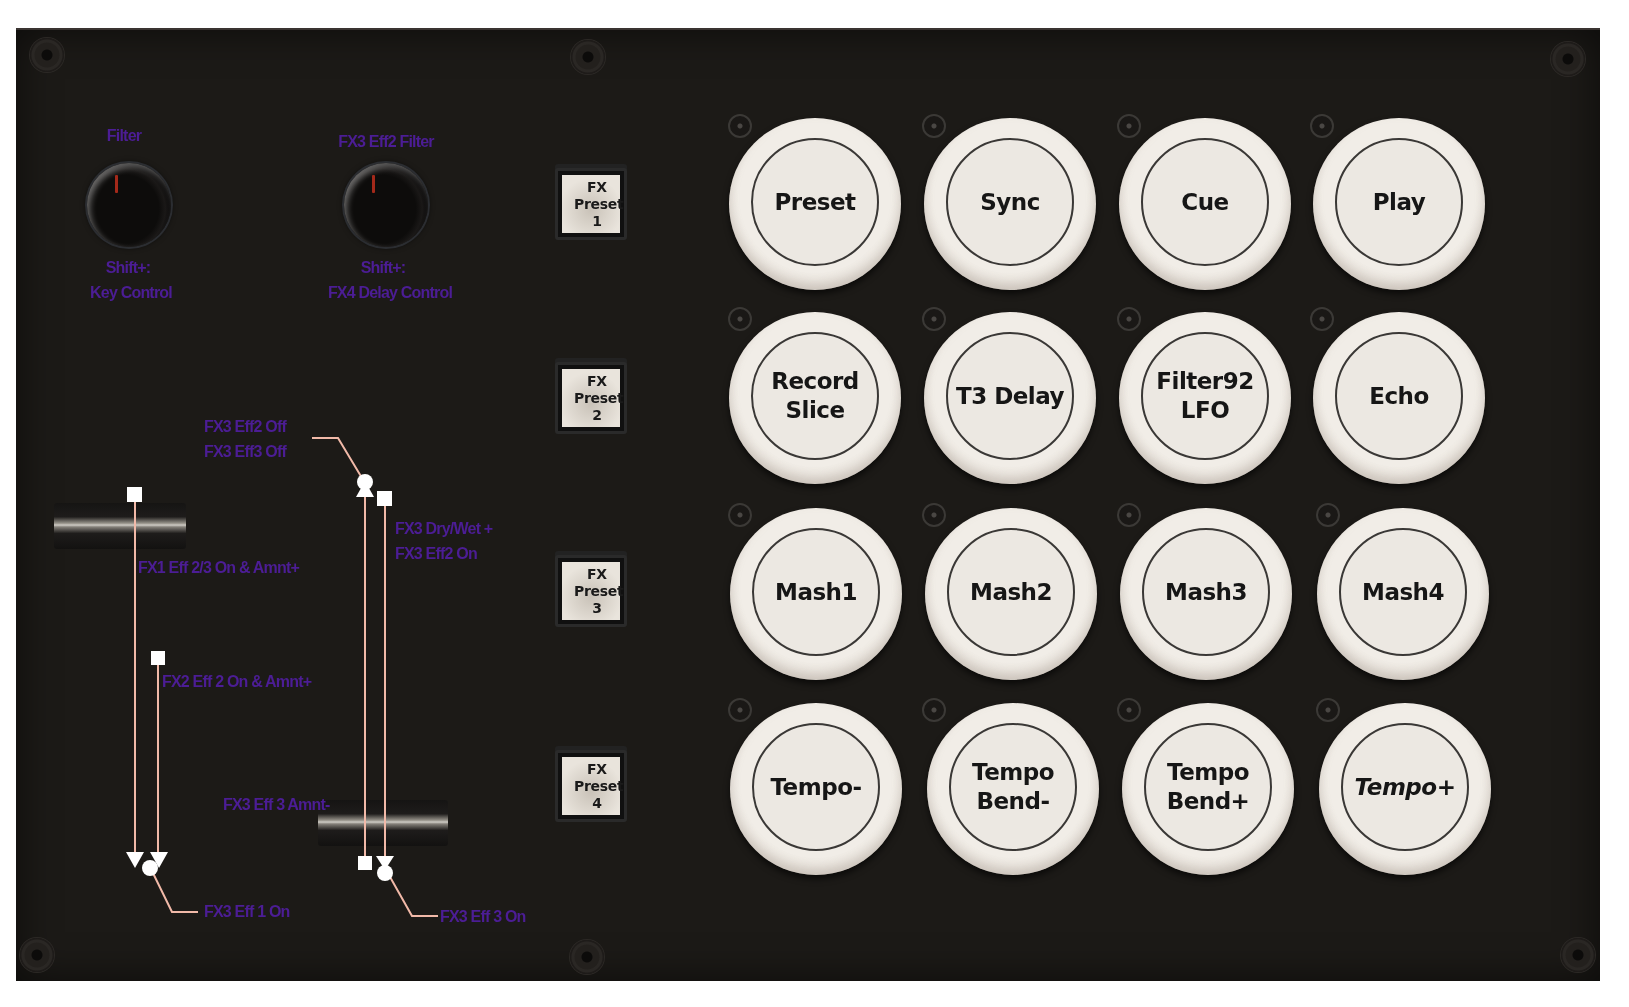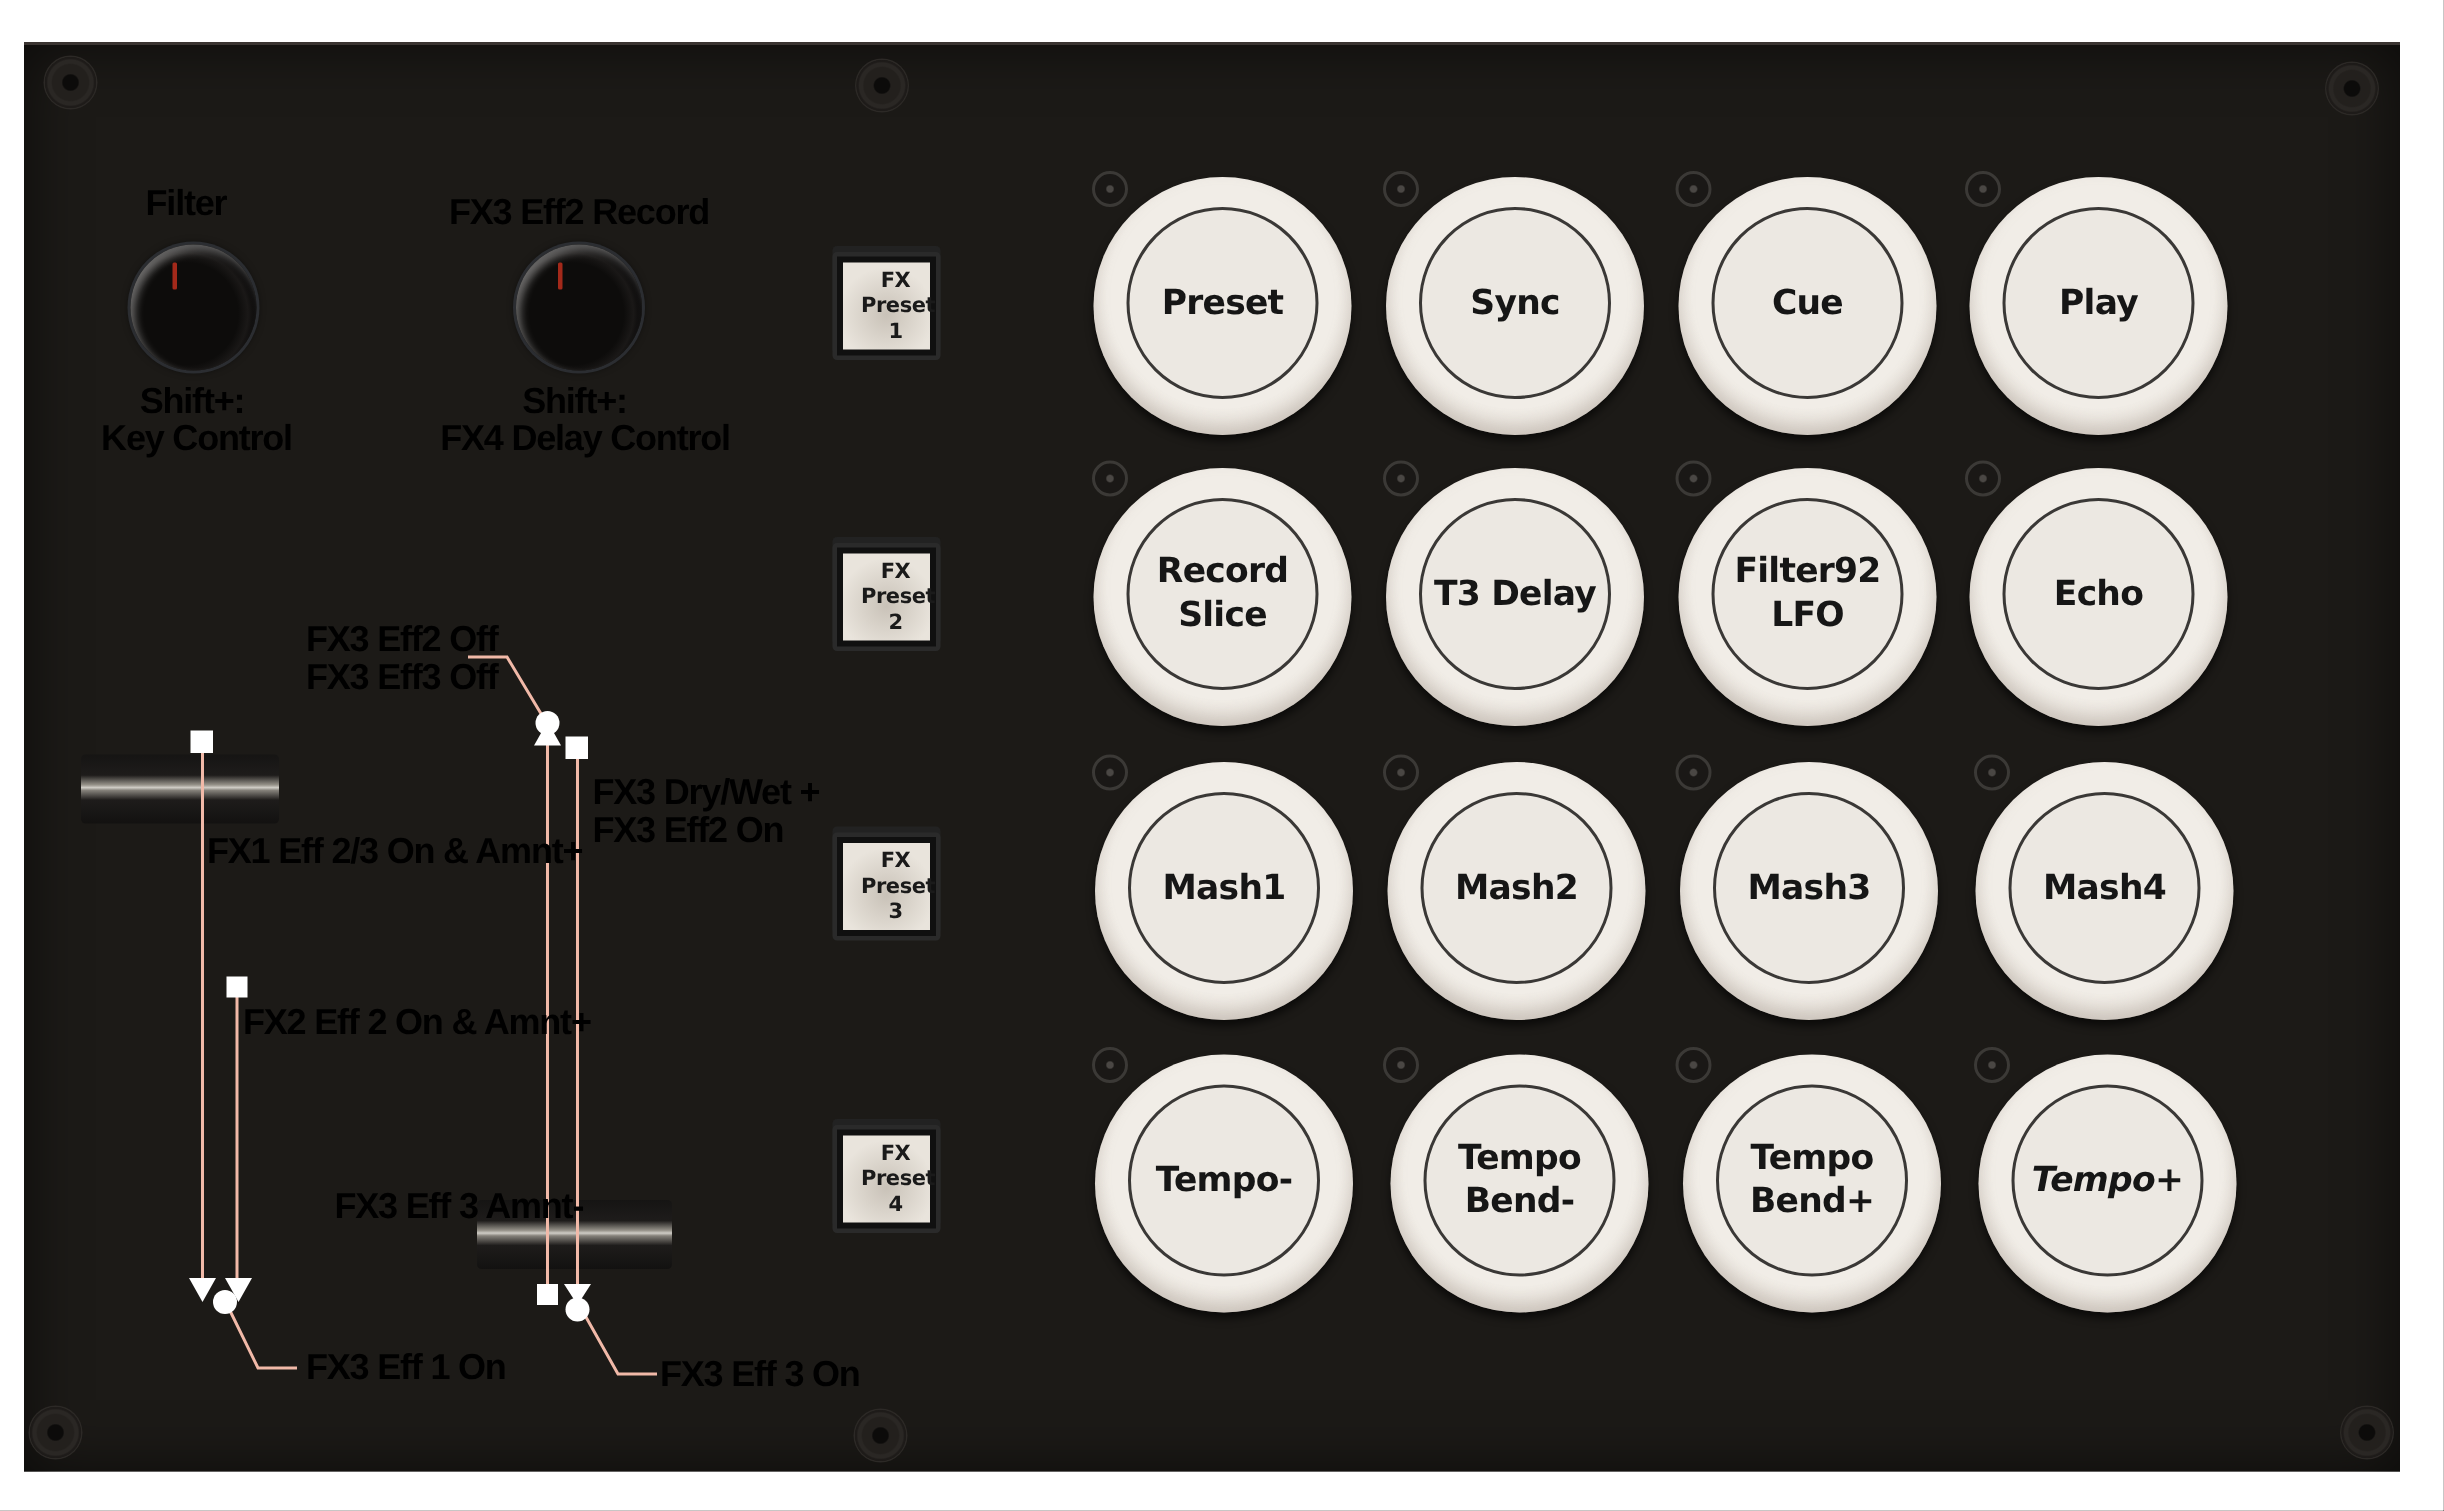--- a/index.html
+++ b/index.html
@@ -1,19 +1,19 @@
 <!DOCTYPE html>
 <html><head>
 <meta charset="utf-8">
 <style>
   html, body { margin: 0; padding: 0; background: #ffffff; }
   body { width: 1629px; height: 1007px; position: relative; overflow: hidden; font-family: "Liberation Sans", "DejaVu Sans", sans-serif; }
   .panel { position: absolute; left: 16px; top: 28px; width: 1584px; height: 951px; background: #1c1a17; box-shadow: inset 0 0 40px rgba(0,0,0,0.6); border-top: 2px solid #3a3431; }
   .screw { position: absolute; width: 34px; height: 34px; border-radius: 50%; background: radial-gradient(circle at 50% 50%, #0c0b0a 0 5px, #23201d 6px 12px, #2a2724 13px 15px, #1e1b19 16px); box-shadow: 0 0 0 1px #2c2926; }
-  .label { position: absolute; color: #000000; font-weight: bold; font-size: 24px; letter-spacing: -0.8px; white-space: nowrap; line-height: 24px; }
+  .label { position: absolute; color: #4c1d95; font-weight: bold; font-size: 16px; letter-spacing: -0.8px; white-space: nowrap; line-height: 24px; }
   .label.center { text-align: center; transform: translateX(-50%); }
   .knob { position: absolute; width: 84px; height: 84px; border-radius: 50%; background: radial-gradient(circle at 45% 55%, #0d0c0b 0 52%, #1a1817 62%, #0a0909 70%); box-shadow: 0 0 0 2px #2b2d31, 3px 4px 6px rgba(255,255,255,0.35) inset, 0 0 6px rgba(0,0,0,0.8); }
   .knob .mark { position: absolute; left: 28px; top: 12px; width: 3px; height: 18px; background: #a3291a; border-radius: 1px; }
   .fx-preset { position: absolute; width: 66px; height: 66px; background: #101010; border: 3px solid #2a2a2a; border-radius: 3px; box-shadow: 0 -4px 0 #222; }
   .fx-preset .face { position: absolute; left: 4px; top: 4px; right: 4px; bottom: 4px; background: radial-gradient(circle at 50% 60%, #c9c2b8, #e9e4dc 70%); color: #1a1a1a; font-weight: bold; font-size: 14px; line-height: 17px; text-align: center; display: flex; flex-direction: column; justify-content: center; font-family: "DejaVu Sans", sans-serif; letter-spacing: -0.3px; padding-left: 12px; }
   .pad { position: absolute; width: 172px; height: 172px; border-radius: 50%; background: radial-gradient(circle at 50% 45%, #f1ede7 0 60%, #e3ddd5 75%, #d8d1c8 88%, #efeae3 96%); box-shadow: 0 4px 6px rgba(0,0,0,0.6), inset 0 -6px 10px rgba(160,150,140,0.35); }
   .pad .inner { position: absolute; left: 22px; top: 20px; width: 124px; height: 124px; border-radius: 50%; border: 2px solid #3a3836; background: #ece8e2; display: flex; align-items: center; justify-content: center; text-align: center; }
   .pad .txt { color: #161616; font-weight: bold; font-size: 23px; line-height: 29px; font-family: "DejaVu Sans", sans-serif; letter-spacing: -0.5px; }
   .led { position: absolute; width: 20px; height: 20px; border-radius: 50%; border: 2px solid #3b3936; background: radial-gradient(circle, #4a4744 0 2px, #1a1816 3px); }
   .fader-cap { position: absolute; height: 46px; background: linear-gradient(#151413, #1e1c1b 30%, #9c988f 44%, #d9d6cf 48%, #8a867f 52%, #1e1c1b 66%, #121110); border-radius: 3px; opacity: 0.95; }
@@ -31,21 +31,21 @@
 <div class="screw" style="left:570px;top:940px;"></div>
 <div class="screw" style="left:1561px;top:938px;"></div>
 
 <div class="label center" style="left:124px;top:124px;">Filter</div>
 <div class="knob" style="left:87px;top:163px;">
     <div class="mark"></div>
   </div>
 <div class="label center" style="left:128px;top:256px;">Shift+:</div>
 <div class="label center" style="left:131px;top:281px;">Key Control</div>
 
-<div class="label center" style="left:386px;top:130px;">FX3 Eff2 Record</div>
+<div class="label center" style="left:386px;top:130px;">FX3 Eff2 Filter</div>
 <div class="knob" style="left:344px;top:163px;">
     <div class="mark"></div>
   </div>
 <div class="label center" style="left:383px;top:256px;">Shift+:</div>
 <div class="label center" style="left:390px;top:281px;">FX4  Delay Control</div>
 
 <div class="fader-cap" style="left:54px;top:503px;width:132px;"></div>
 
 <div class="fader-cap" style="left:318px;top:800px;width:130px;"></div>
 

